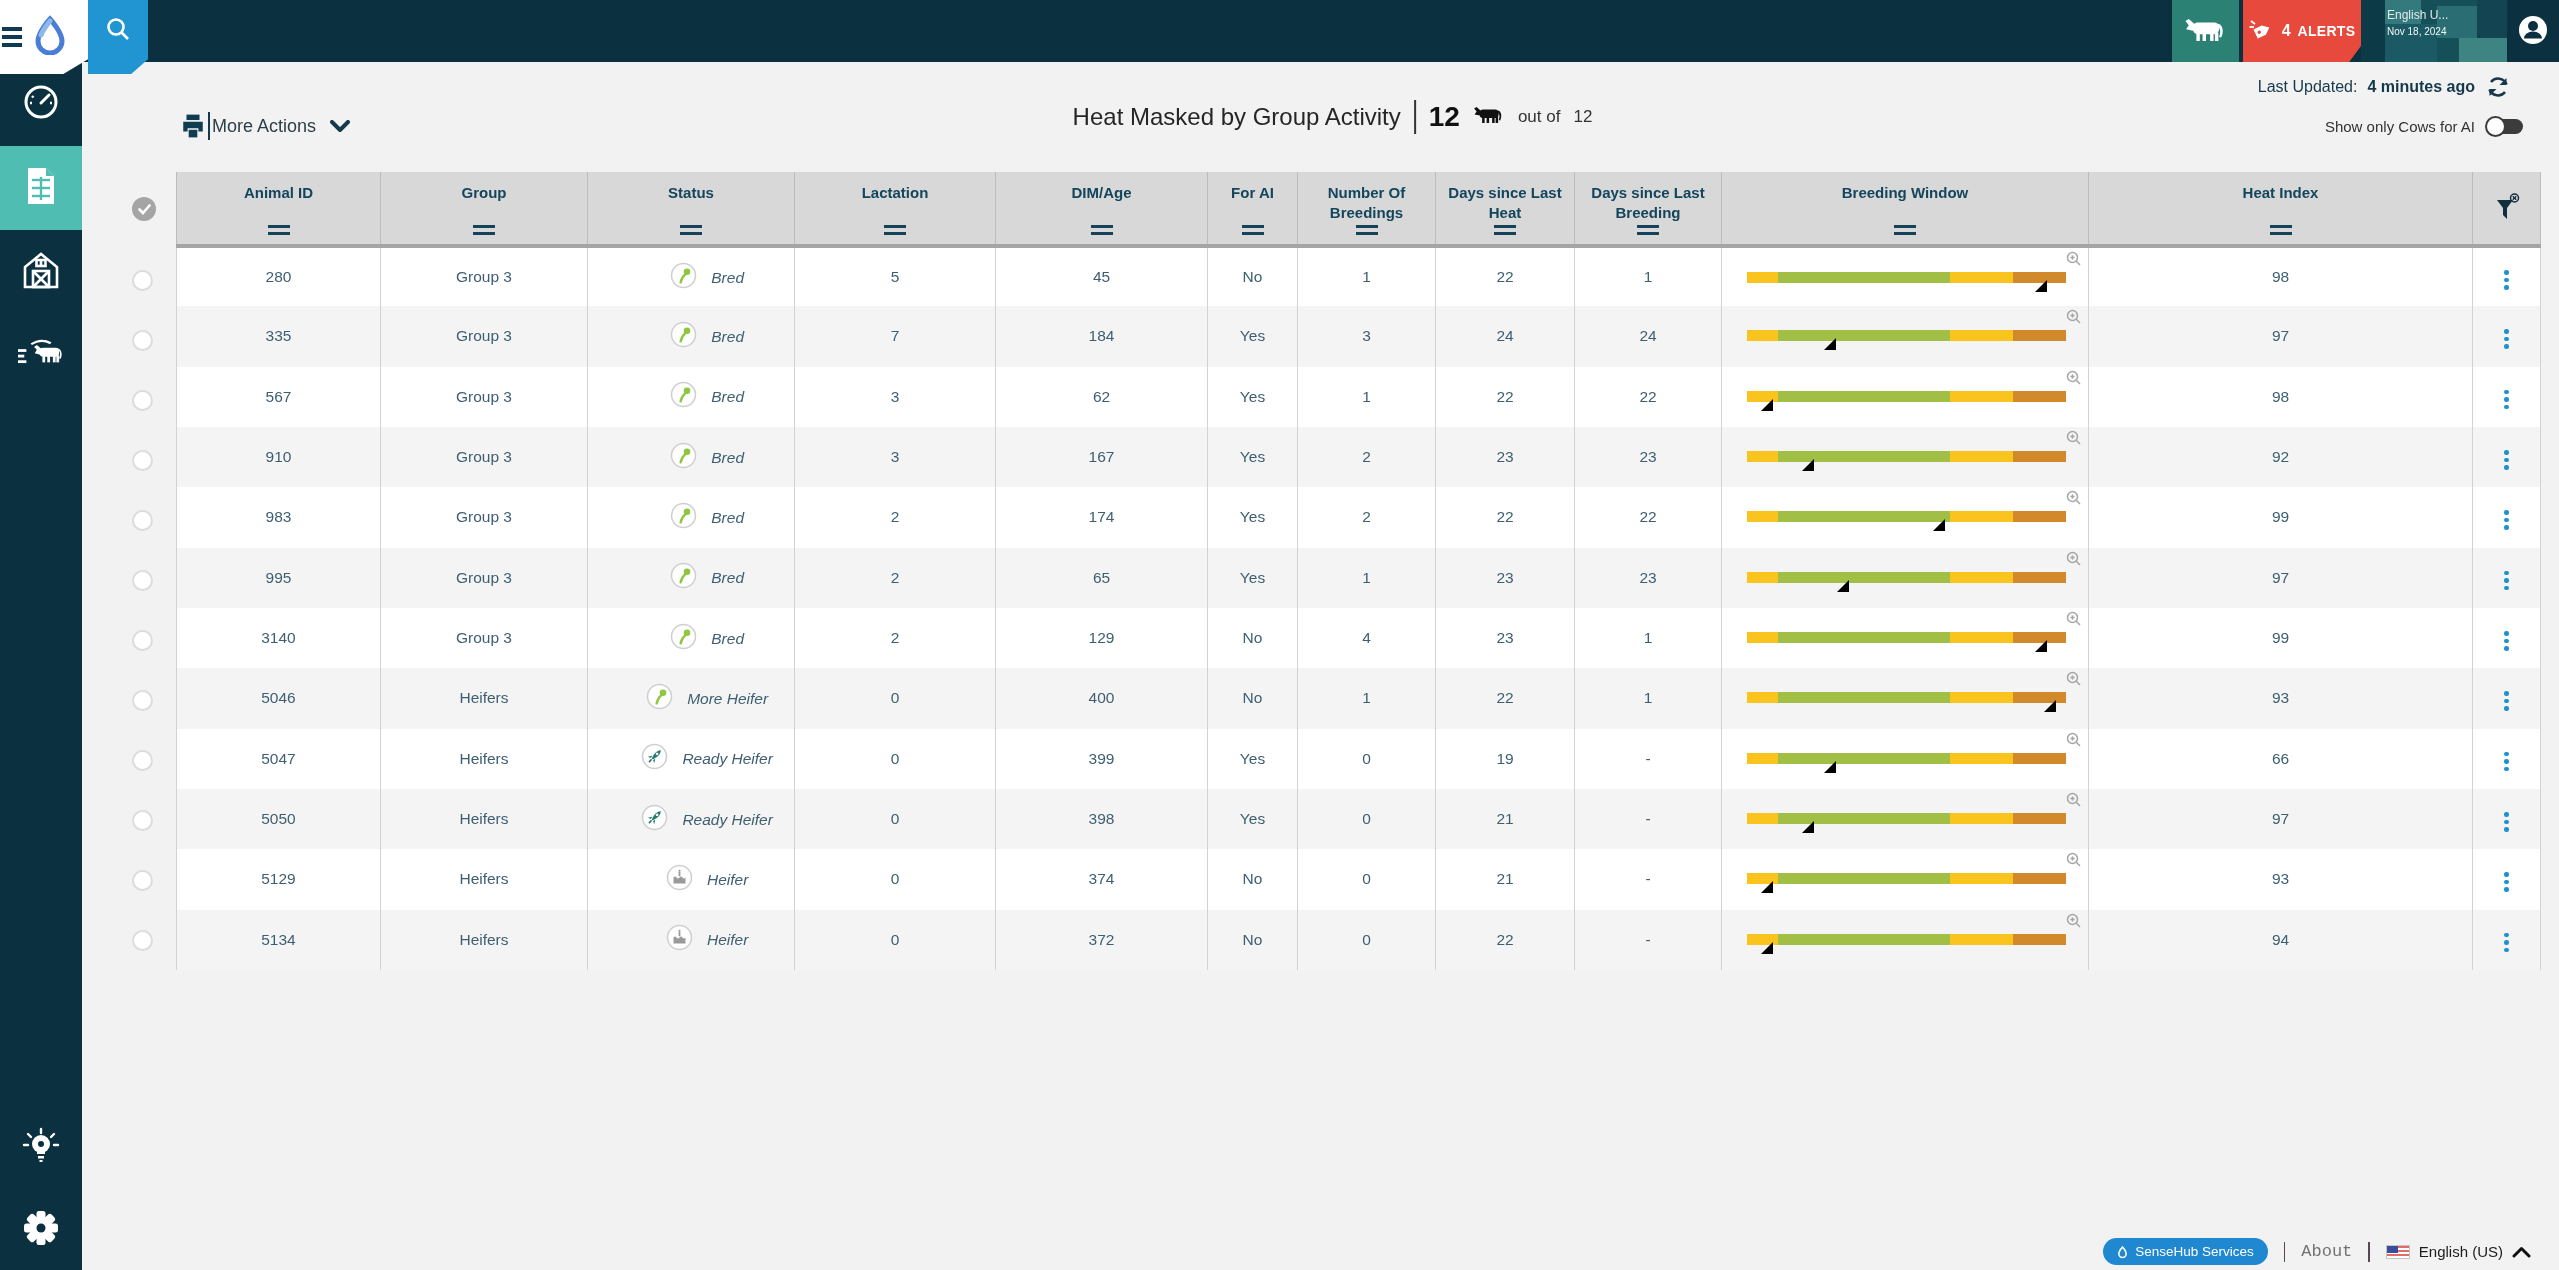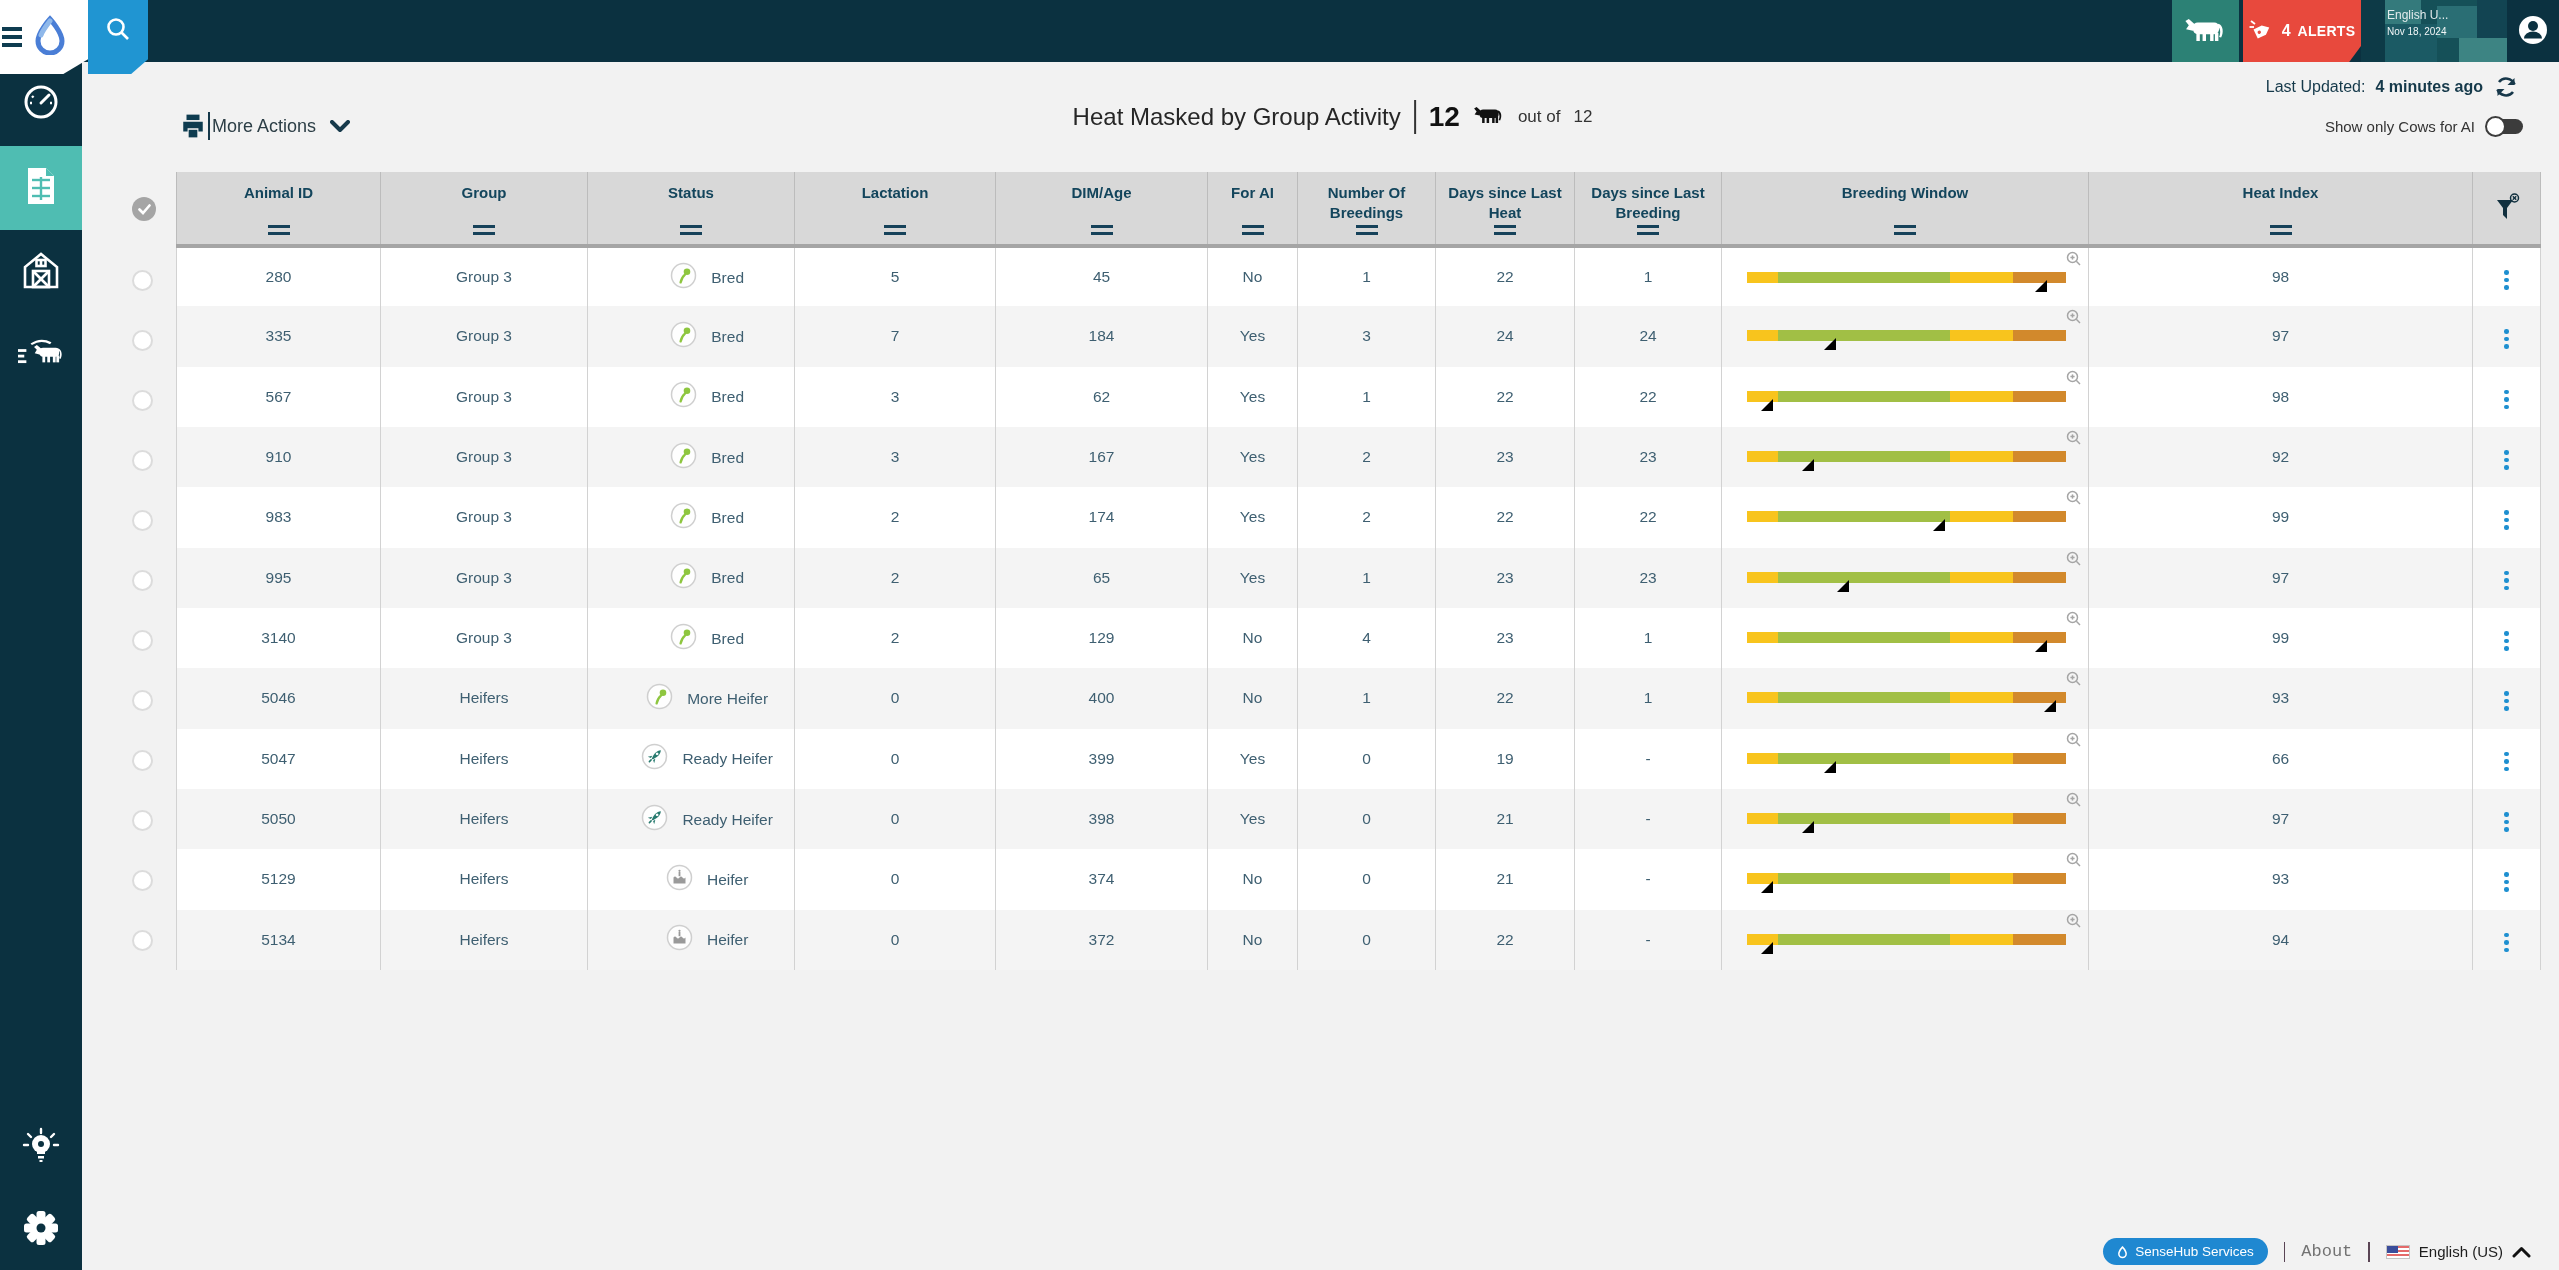--- a/index.html
+++ b/index.html
@@ -39,21 +39,21 @@
   
   .sidebar { position:absolute; left:0; top:62px; bottom:0; width:82px; background:#0b3140; z-index:4; }
   .sb-item { height:84px; display:flex; align-items:center; justify-content:center; cursor:pointer; }
   .sb-item.active { background:#4fbdb2; }
   .sb-bottom { position:absolute; bottom:0; left:0; right:0; }
   .sb-bottom .sb-item { height:80px; }
 
   
   .content { position:absolute; left:82px; top:62px; right:0; bottom:0; background:#f2f2f2; }
 
-  .updated-row { position:absolute; top:12px; right:40px; display:flex; align-items:center; gap:10px;
+  .updated-row { position:absolute; top:12px; right:48px; display:flex; align-items:center; gap:10px;
                  font-size:16px; color:#15394a; }
   .updated-row b { font-weight:bold; }
   .refresh-btn { background:none; border:none; cursor:pointer; display:flex; }
 
   .toolbar-row { position:absolute; top:36px; left:0; right:0; height:50px; }
   .ta-left { position:absolute; left:98px; top:14px; display:flex; align-items:center; gap:2px; }
   .print-btn { background:none; border:none; cursor:pointer; display:flex; }
   .ta-divider { width:2px; height:28px; background:#16394b; }
   .more-actions { background:none; border:none; cursor:pointer; display:flex; align-items:center; gap:14px;
                   font-size:18px; color:#2c3e46; font-family:"Liberation Sans",sans-serif; }
@@ -82,21 +82,21 @@
   .th-label { display:block; padding:0 8px; line-height:1.35; }
   .col-filter { position:absolute; bottom:9px; left:50%; transform:translateX(-50%); cursor:pointer; }
   .col-filter i { display:block; width:22px; height:3px; background:#16425a; margin-top:4px; }
   .th-funnel { display:flex; justify-content:center; padding-top:10px; cursor:pointer; }
 
   .grid tbody td { height:60px; border-right:1px solid #d2d2d2; font-size:15.5px; color:#3e5f71; text-align:center; }
   .grid tbody td:first-child { border-left:1px solid #d2d2d2; }
   .grid tbody tr:nth-child(even) td { background:#f4f4f4; }
   .grid tbody tr:nth-child(odd) td { background:#ffffff; }
 
-  .status-td { text-align:right; padding-left:32px; }
+  .status-td { text-align:right; padding-left:32px;font-style:italic; }
   .status-td .st-ic { vertical-align:middle; margin-right:10px; display:inline-block; }
   .status-td .st-label { vertical-align:middle; }
 
   .bw-td { position:relative; }
   .bw-zoom { position:absolute; right:6px; top:3px; cursor:pointer; }
   .bw-bar { position:absolute; left:25px; top:24px; width:319px; height:11px; display:flex; }
   .bw-seg { height:100%; }
   .bw-marker { position:absolute; top:32px; width:0; height:0; border-bottom:12px solid #000; border-left:12px solid transparent; }
 
   .menu-td { cursor:pointer; }

